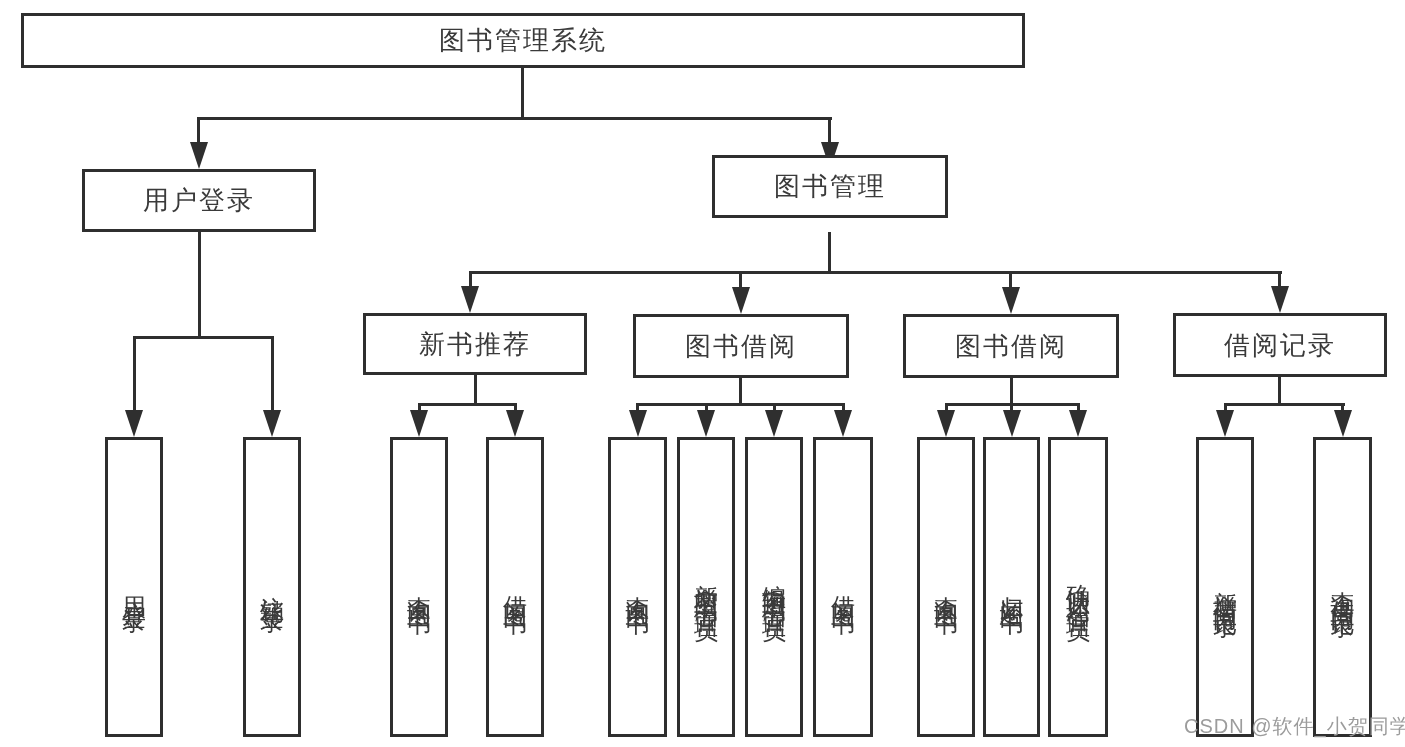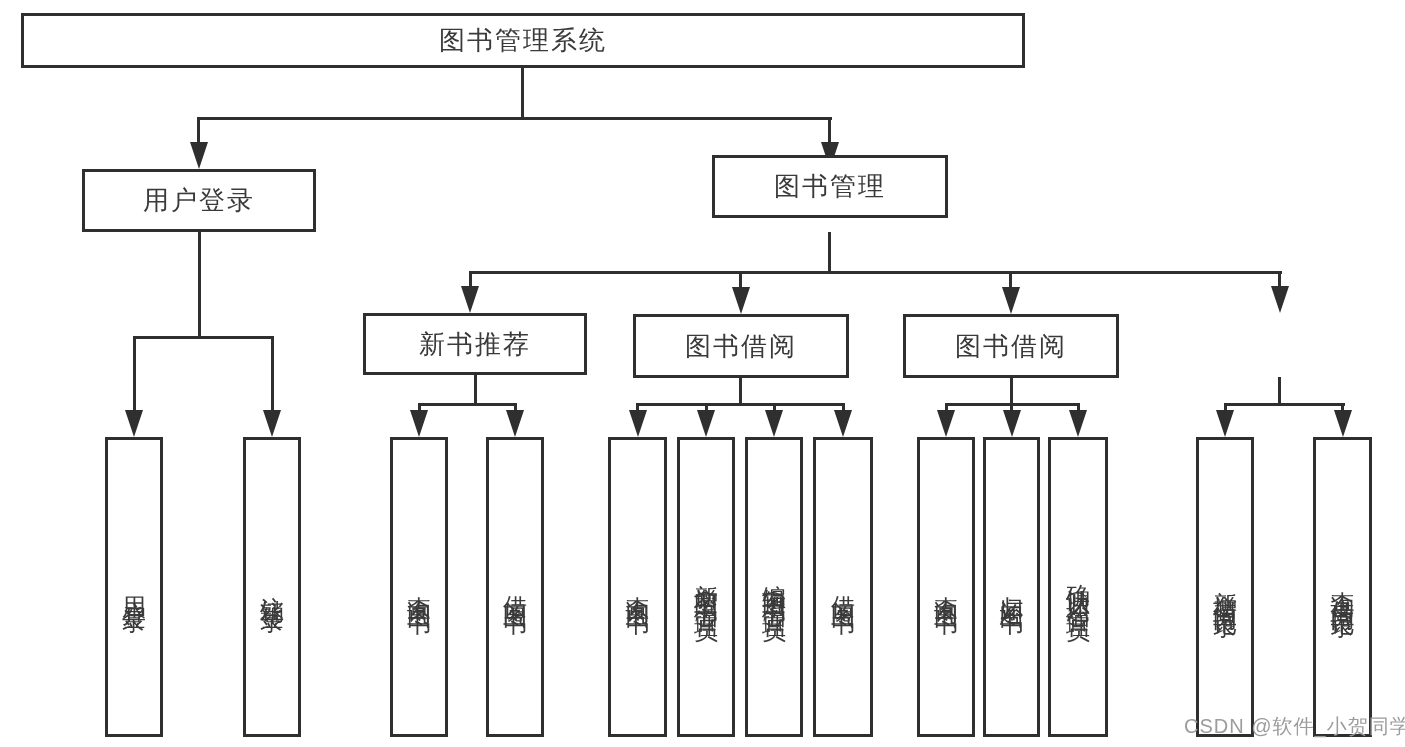--- a/index.html
+++ b/index.html
@@ -73,20 +73,21 @@
 <div class="canvas">
 
   <div class="box hbox" style="left:21px;top:13px;width:1004px;height:55px">图书管理系统</div>
 
   <div class="box hbox" style="left:82px;top:169px;width:234px;height:63px">用户登录</div>
   <div class="box hbox" style="left:712px;top:155px;width:236px;height:63px">图书管理</div>
 
   <div class="box hbox" style="left:363px;top:313px;width:224px;height:62px">新书推荐</div>
   <div class="box hbox" style="left:633px;top:314px;width:216px;height:64px">图书借阅</div>
   <div class="box hbox" style="left:903px;top:314px;width:216px;height:64px">图书借阅</div>
+  <div class="box hbox" style="left:1173px;top:313px;width:214px;height:64px">借阅记录</div>
 
   <div class="box vbox" style="left:105px;top:437px;width:58px;height:300px">用户登录</div>
   <div class="box vbox" style="left:243px;top:437px;width:58px;height:300px">注销登录</div>
 
   <div class="box vbox" style="left:390px;top:437px;width:58px;height:300px">查询图书</div>
   <div class="box vbox" style="left:486px;top:437px;width:58px;height:300px">借阅图书</div>
 
   <div class="box vbox" style="left:608px;top:437px;width:59px;height:300px">查询图书</div>
   <div class="box vbox" style="left:677px;top:437px;width:58px;height:300px">新增图书（管理员）</div>
   <div class="box vbox" style="left:745px;top:437px;width:58px;height:300px">编辑图书（管理员）</div>

